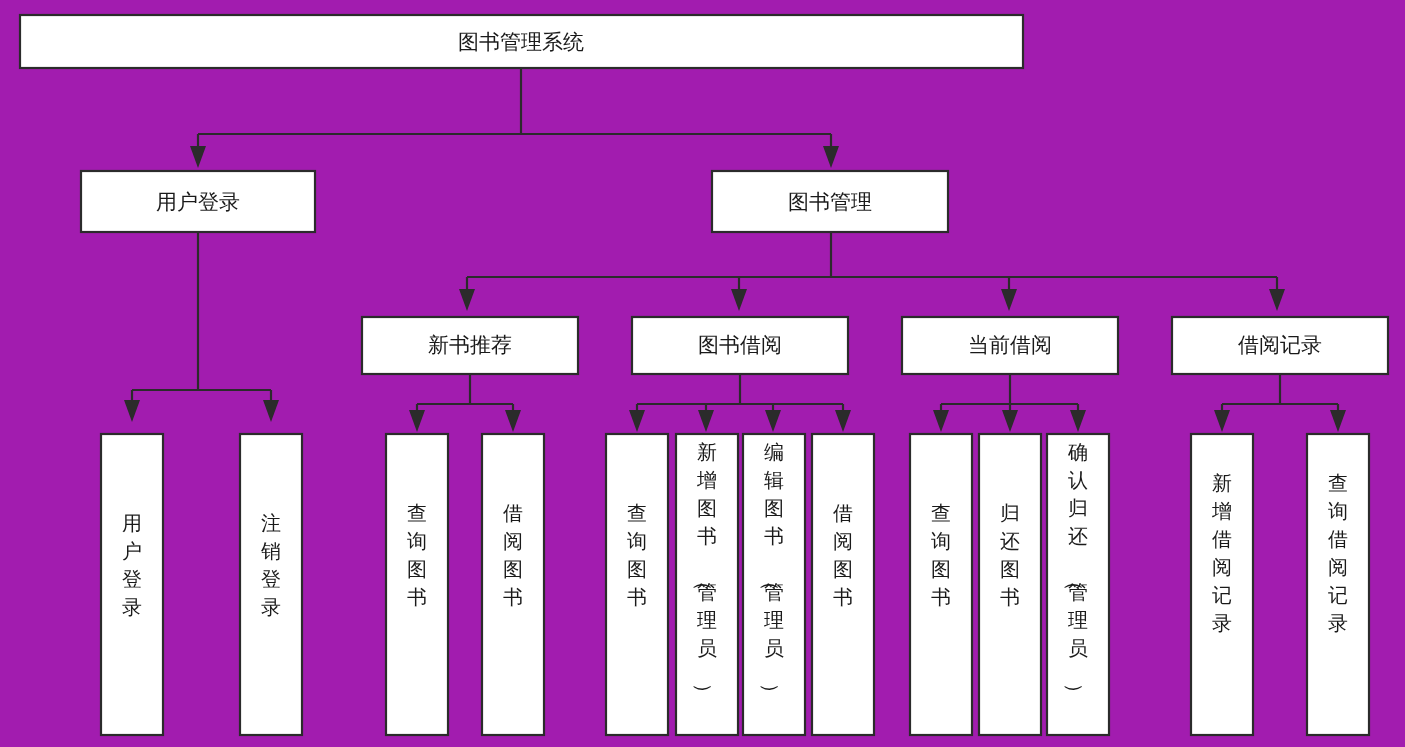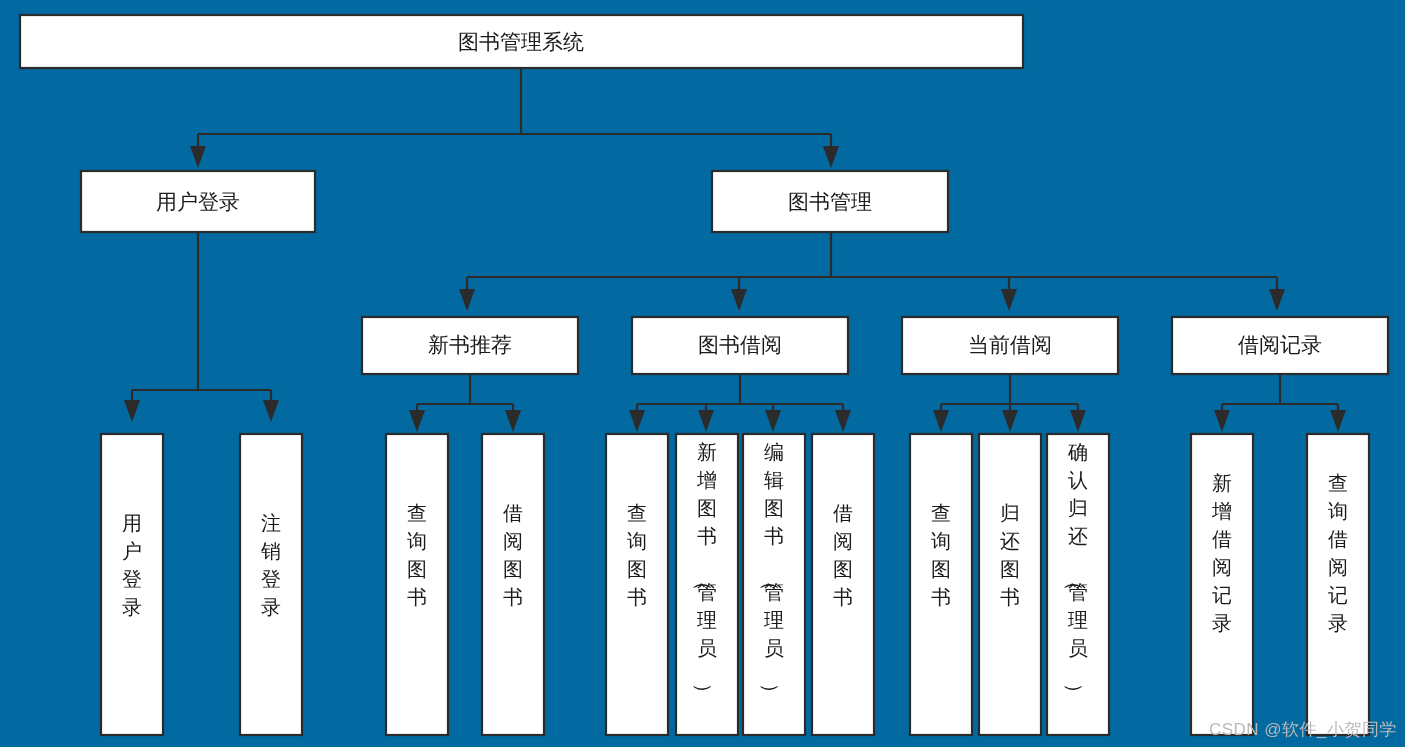--- a/index.html
+++ b/index.html
@@ -8,21 +8,21 @@
     padding: 0;
     background: #ffffff;
   }
   body {
     font-family: "Liberation Sans", "DejaVu Sans", sans-serif;
   }
   #diagram-root {
     position: relative;
     width: 1405px;
     height: 747px;
-    background: #0369a1;
+    background: #a21caf;
     overflow: hidden;
   }
   svg.diagram-svg {
     position: absolute;
     left: 0;
     top: 0;
     width: 1405px;
     height: 747px;
     display: block;
   }
@@ -230,14 +230,13 @@
       <rect class="node-box" x="1191" y="434" width="62" height="301"></rect>
       <text class="leaf-label" x="1222" y="490"><tspan x="1222" y="490">新</tspan><tspan x="1222" y="518">增</tspan><tspan x="1222" y="546">借</tspan><tspan x="1222" y="574">阅</tspan><tspan x="1222" y="602">记</tspan><tspan x="1222" y="630">录</tspan></text>
     </g>
     <g>
       <rect class="node-box" x="1307" y="434" width="62" height="301"></rect>
       <text class="leaf-label" x="1338" y="490"><tspan x="1338" y="490">查</tspan><tspan x="1338" y="518">询</tspan><tspan x="1338" y="546">借</tspan><tspan x="1338" y="574">阅</tspan><tspan x="1338" y="602">记</tspan><tspan x="1338" y="630">录</tspan></text>
     </g>
 
   </svg>
 
-  <div class="watermark">CSDN @软件_小贺同学</div>
 </div>
 
 </body></html>

